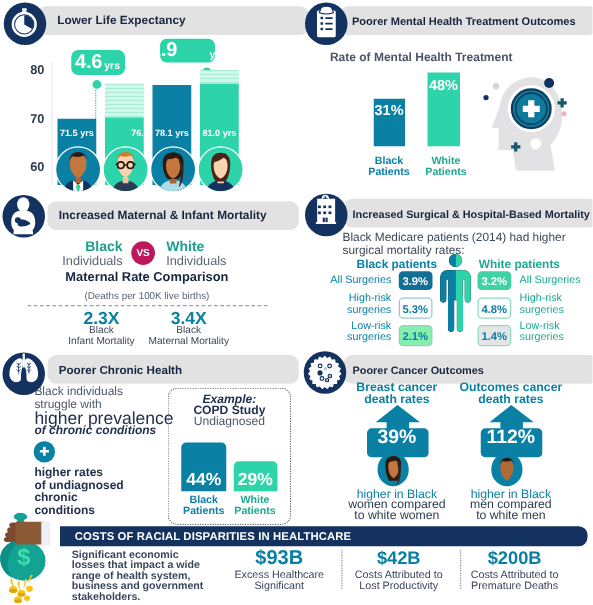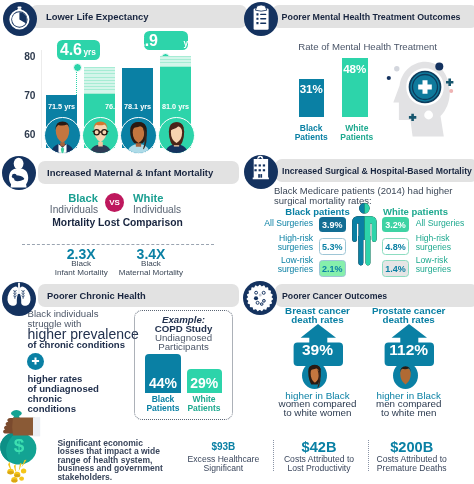--- a/index.html
+++ b/index.html
@@ -22,21 +22,21 @@
      background-image:repeating-linear-gradient(to bottom,#a6ecd4 0px,#a6ecd4 1px,#d4f5ea 1px,#d4f5ea 3.2px);}
   .badge{position:absolute;background:#2dd4aa;border-radius:5.5px;color:#fff;display:flex;align-items:center;justify-content:center;line-height:1;}
   .badge b{font-size:16px;font-weight:bold;letter-spacing:-0.2px;line-height:14px;}
   .badge i{font-size:8.3px;font-weight:bold;font-style:normal;margin-left:1.8px;line-height:14px;position:relative;top:2.4px;}
   .dotline{position:absolute;width:0;border-left:1.6px dotted #2dd4aa;}
   .dotmark{position:absolute;width:7px;height:7px;border-radius:50%;background:#2dd4aa;border:1.6px solid #fff;}
   .avatar{position:absolute;width:35px;height:35px;border-radius:50%;overflow:hidden;border:1.2px solid #fff;}
 
   
   #p2{left:237px;top:0;width:237px;height:155px;}
-  .p2sub{position:absolute;font-size:9.6px;color:#4a5568;text-align:right;width:100%;}
+  .p2sub{position:absolute;font-size:9.6px;color:#4a5568;text-align:center;width:100%;font-weight:bold;}
   .vbar{position:absolute;width:25.5px;}
   .vbarval{position:absolute;width:25.5px;text-align:center;color:#fff;font-size:11.6px;font-weight:bold;}
   .vlab{position:absolute;width:60px;text-align:center;font-size:8.5px;font-weight:bold;line-height:9px;}
 
   
   #p3{left:0;top:155px;width:237px;height:133px;}
   .vsbadge{position:absolute;width:17px;height:17px;border-radius:50%;background:#be185d;color:#fff;font-size:8px;font-weight:bold;display:flex;align-items:center;justify-content:center;}
   .dashrow{position:absolute;height:0;border-top:1px dashed #9aa4b1;}
 
   
@@ -79,21 +79,21 @@
   <div class="axlabel" style="left:13.5px;top:89.7px;">70</div>
   <div class="axlabel" style="left:13.5px;top:128.8px;">60</div>
 
   <div class="badge" style="left:56.5px;top:40.2px;width:43px;height:19.5px;">
     <b>4.6</b>
     <i>yrs</i>
   </div>
   <div class="dotline" style="left:76px;top:70px;height:25px;"></div>
   <div class="dotmark" style="left:73px;top:63px;"></div>
 
-  <div class="badge" style="left:144px;top:31px;width:44px;height:19px;gap:24px;">
+  <div class="badge" style="left:128px;top:31px;width:44px;height:19px;gap:24px;">
     <b>2.9</b>
     <i>yrs</i>
   </div>
   <div class="dotline" style="left:164px;top:61px;height:8px;"></div>
   <div class="dotmark" style="left:161px;top:53px;"></div>
 
   <div class="bar" style="left:46px;top:95px;height:53px;background:#0a80a4;"></div>
   <div class="barlbl" style="left:46px;top:102.4px;">71.5 yrs</div>
 
   <div class="stripes" style="left:84px;top:67px;height:27px;"></div>
@@ -226,21 +226,22 @@
     <div style="font-size:10.2px;color:#5a6473;line-height:11px;">Individuals</div>
   </div>
   <div class="vsbadge" style="left:105px;top:37.5px;width:19px;height:19px;">
     <span>VS</span>
   </div>
   <div style="position:absolute;left:133px;top:36.5px;width:70px;text-align:left;">
     <div style="font-size:11.2px;font-weight:bold;color:#1b9f91;line-height:12px;">White</div>
     <div style="font-size:10.2px;color:#5a6473;line-height:11px;">Individuals</div>
   </div>
 
-  <div style="position:absolute;left:10px;top:61.5px;width:215px;text-align:center;font-size:10.3px;font-weight:bold;color:#18253f;">Mortality Lost Comparison</div>
+  <div style="position:absolute;left:10px;top:61.5px;width:215px;text-align:center;font-size:10.3px;font-weight:bold;color:#18253f;">Maternal Rate Comparison</div>
+  <div style="position:absolute;left:10px;top:76.5px;width:215px;text-align:center;font-size:7.9px;color:#5a6473;">(Deaths per 100K live births)</div>
 
   <div class="dashrow" style="left:22px;top:89.2px;width:192px;"></div>
 
   <div style="position:absolute;left:31.2px;top:93.6px;width:100px;text-align:center;">
     <div style="font-size:14px;font-weight:bold;color:#0a80a4;line-height:11.6px;">2.3X</div>
     <div style="font-size:8.1px;color:#3c4858;line-height:8.9px;">Black</div>
     <div style="font-size:8.1px;color:#3c4858;line-height:8.9px;">Infant Mortality</div>
   </div>
   <div style="position:absolute;left:101px;top:93.6px;width:100px;text-align:center;">
     <div style="font-size:14px;font-weight:bold;color:#0a80a4;line-height:11.6px;">3.4X</div>
@@ -352,38 +353,37 @@
       </g>
     </svg>
   </div>
   <div class="hdrbar" style="left:38px;top:2px;width:192px;padding-left:9px;">
     <span style="font-size:9.3px">Poorer Chronic Health</span>
   </div>
 
   <div style="position:absolute;left:27.5px;top:27px;font-size:9.6px;color:#4d5768;line-height:9.8px;white-space:nowrap;">Black individuals</div>
   <div style="position:absolute;left:27.5px;top:37px;font-size:9.6px;color:#4d5768;line-height:9.8px;white-space:nowrap;">struggle with</div>
   <div style="position:absolute;left:27.5px;top:47px;font-size:14px;font-weight:normal;color:#22314e;line-height:10.4px;white-space:nowrap;">higher prevalence</div>
-  <div style="position:absolute;left:27.5px;top:57.5px;font-size:9.6px;font-weight:bold;color:#22314e;line-height:10.4px;white-space:nowrap;">of chronic conditions</div>
+  <div style="position:absolute;left:27.5px;top:57.5px;font-size:9.6px;font-weight:bold;color:#22314e;line-height:10.4px;white-space:nowrap;font-style:italic;">of chronic conditions</div>
 
   <div style="position:absolute;left:27px;top:71px;width:17px;height:17px;border-radius:50%;background:#0a80a4;color:#fff;font-size:12px;font-weight:bold;display:flex;align-items:center;justify-content:center;line-height:17px;">
     <svg width="9" height="9" viewBox="0 0 9 9">
           <path d="M3.5 0.4 h2.0 v2.6 h2.6 v2.0 h-2.6 v2.6 h-2.0 v-2.6 h-2.6 v-2.0 h2.6 z" fill="#ffffff"></path>
         </svg>
   </div>
 
   <div style="position:absolute;left:27.5px;top:92px;font-size:9.6px;font-weight:bold;color:#22314e;line-height:10.4px;white-space:nowrap;">higher rates</div>
   <div style="position:absolute;left:27.5px;top:102px;font-size:9.6px;font-weight:bold;color:#22314e;line-height:10.4px;white-space:nowrap;">of undiagnosed</div>
   <div style="position:absolute;left:27.5px;top:112px;font-size:9.6px;font-weight:bold;color:#22314e;line-height:10.4px;white-space:nowrap;">chronic</div>
   <div style="position:absolute;left:27.5px;top:122px;font-size:9.6px;font-weight:bold;color:#22314e;line-height:10.4px;white-space:nowrap;">conditions</div>
 
   <div class="dotbox" style="left:134px;top:28px;width:97px;height:108px;">
     <div style="position:absolute;left:0;top:3.6px;width:97px;text-align:center;font-size:9.7px;font-weight:bold;color:#22314e;line-height:10px;font-style:italic;">Example:</div>
     <div style="position:absolute;left:0;top:12.8px;width:97px;text-align:center;font-size:9.7px;font-weight:bold;color:#22314e;line-height:10px;">COPD Study</div>
     <div style="position:absolute;left:0;top:22px;width:97px;text-align:center;font-size:9.7px;font-weight:normal;color:#4d5768;line-height:10px;">Undiagnosed</div>
-    <div style="position:absolute;left:0;top:31.2px;width:97px;text-align:center;font-size:9.7px;font-weight:normal;color:#4d5768;line-height:10px;">Participants</div>
 
     <div style="position:absolute;left:10.2px;top:42.9px;width:35.6px;height:39px;background:#0a80a4;border-radius:4px 4px 0 0;"></div>
     <div style="position:absolute;left:10.2px;top:64px;width:35.6px;text-align:center;color:#fff;font-size:14px;font-weight:bold;">44%</div>
     <div style="position:absolute;left:51.5px;top:57.7px;width:35.4px;height:24px;background:#2dd4aa;border-radius:4px 4px 0 0;"></div>
     <div style="position:absolute;left:51.5px;top:64px;width:35.4px;text-align:center;color:#fff;font-size:14px;font-weight:bold;">29%</div>
 
     <div style="position:absolute;left:-0.5px;top:83.5px;width:57px;text-align:center;font-size:8.5px;font-weight:bold;color:#0a80a4;line-height:9.6px;">
       <div>Black</div>
       <div>Patients</div>
     </div>
@@ -428,21 +428,21 @@
       <path d="M6.2 9.4 q0-6.4 6.3-6.4 t6.3 6.4 q0 4.4-1.0 8.2 q-0.9 3.4-2.1 5.0 h-6.4 q-1.2-1.6-2.1-5.0 q-1.0-3.8-1.0-8.2 z" fill="#2a1a12"></path>
       <path d="M8.6 11.2 q0-5.0 4.3-5.0 t4.3 5.0 q0 6.6-4.3 9.6 q-4.3-3.0-4.3-9.6 z" fill="#c4763f"></path>
       <path d="M15.4 7.2 q3.0 2.2 3.2 6.2 q0.2 6.0-1.3 10.0 q-0.8 2.0-2.0 2.6 q1.8-4.8 1.5-10.4 q-0.2-4.8-1.4-8.4 z" fill="#3a241a"></path>
       <path d="M6.7 8.2 q1.8-5.4 6.2-5.4 q5.0 0 6.3 6.0 q-1.6-2.6-4.1-3.0 q-3.6 2.2-6.2 1.4 q-1.4 0.3-2.2 1.0 z" fill="#2a1a12"></path>
     </svg>
   </div>
   <div style="position:absolute;left:20.5px;top:109px;width:120px;text-align:center;font-size:9.8px;color:#0a80a4;line-height:9.2px;">higher in Black</div>
   <div style="position:absolute;left:20.5px;top:117.3px;width:120px;text-align:center;font-size:9.8px;color:#2b3a4f;line-height:9.2px;">women compared</div>
   <div style="position:absolute;left:20.5px;top:125.6px;width:120px;text-align:center;font-size:9.8px;color:#2b3a4f;line-height:9.2px;">to white women</div>
 
-  <div style="position:absolute;left:111.7px;top:23.5px;width:120px;text-align:center;font-size:9.8px;font-weight:bold;color:#0a80a4;line-height:9.6px;">Prostate cancer</div>
+  <div style="position:absolute;left:111.7px;top:23.5px;width:120px;text-align:center;font-size:9.8px;font-weight:bold;color:#0a80a4;line-height:9.6px;">Outcomes cancer</div>
   <div style="position:absolute;left:111.7px;top:32.7px;width:120px;text-align:center;font-size:9.8px;font-weight:bold;color:#0a80a4;line-height:9.6px;">death rates</div>
   <div style="position:absolute;left:146.7px;top:41.8px;">
     <svg width="50" height="42" viewBox="0 0 50 42">
       <path d="M25.0 0.0 L43.0 13.8 h-8.7 v4.8 h11.8 a3.9 3.9 0 0 1 3.9 3.9 v15.6 a3.9 3.9 0 0 1 -3.9 3.9 h-41.6 a3.9 3.9 0 0 1 -3.9 -3.9 v-15.6 a3.9 3.9 0 0 1 3.9 -3.9 h11.8 v-4.8 h-8.7 z" fill="#0a80a4"></path>
     </svg>
   </div>
   <div style="position:absolute;left:146.7px;top:58.5px;width:50px;text-align:center;color:#ffffff;font-size:15.5px;font-weight:bold;">112%</div>
   <div style="position:absolute;left:155.8px;top:80px;width:25px;height:27px;border-radius:50%;overflow:hidden;background:#0a80a4;">
     <svg width="25" height="27" viewBox="0 0 25 27">
       <path d="M7.2 11.6 q0-5.6 5.3-5.6 t5.3 5.6 q0 7.4-5.3 11.0 q-5.3-3.6-5.3-11.0 z" fill="#b06a34"></path>
@@ -482,34 +482,37 @@
         <ellipse cx="21.6" cy="68.6" rx="2.4" ry="2.2"></ellipse>
       </g>
       <g fill="#d9a613">
         <ellipse cx="10.6" cy="62.6" rx="3.3" ry="1.6"></ellipse>
         <ellipse cx="17.2" cy="65.6" rx="3.1" ry="1.5"></ellipse>
         <ellipse cx="14.4" cy="70.8" rx="3.1" ry="1.5"></ellipse>
       </g>
     </svg>
   </div>
 
+  <div class="banner" style="left:48.3px;top:1px;width:422px;height:16px;border-radius:0 7px 7px 0;">
+    <div style="position:absolute;left:11.5px;top:3.2px;font-size:9.05px;font-weight:bold;color:#ffffff;letter-spacing:0.1px;white-space:nowrap;">COSTS OF RACIAL DISPARITIES IN HEALTHCARE</div>
+  </div>
 
   <div style="position:absolute;left:57.4px;top:18.5px;font-size:8.5px;font-weight:bold;color:#3a465c;line-height:8.5px;white-space:nowrap;">
     <div>Significant economic</div>
     <div>losses that impact a wide</div>
     <div>range of health system,</div>
     <div>business and government</div>
     <div>stakeholders.</div>
   </div>
 
   <div class="vdiv" style="left:273.3px;top:20.1px;height:31px;border-left:1.2px dotted #8a94a6;"></div>
   <div class="vdiv" style="left:367.6px;top:20.1px;height:31px;border-left:1.2px dotted #8a94a6;"></div>
 
   <div style="position:absolute;left:173.4px;top:19px;width:100px;text-align:center;">
-    <div style="font-size:10px;font-weight:bold;color:#0a80a4;line-height:16px;">$93B</div>
+    <div style="font-size:16px;font-weight:bold;color:#0a80a4;line-height:16px;">$93B</div>
     <div style="font-size:8.6px;color:#3a465c;line-height:9.4px;">Excess Healthcare</div>
     <div style="font-size:8.6px;color:#3a465c;line-height:9.4px;">Significant</div>
   </div>
   <div style="position:absolute;left:269px;top:19px;width:100px;text-align:center;">
     <div style="font-size:14.6px;font-weight:bold;color:#0a80a4;line-height:16px;">$42B</div>
     <div style="font-size:8.6px;color:#3a465c;line-height:9.4px;">Costs Attributed to</div>
     <div style="font-size:8.6px;color:#3a465c;line-height:9.4px;">Lost Productivity</div>
   </div>
   <div style="position:absolute;left:361.7px;top:19px;width:100px;text-align:center;">
     <div style="font-size:14.6px;font-weight:bold;color:#0a80a4;line-height:16px;">$200B</div>

